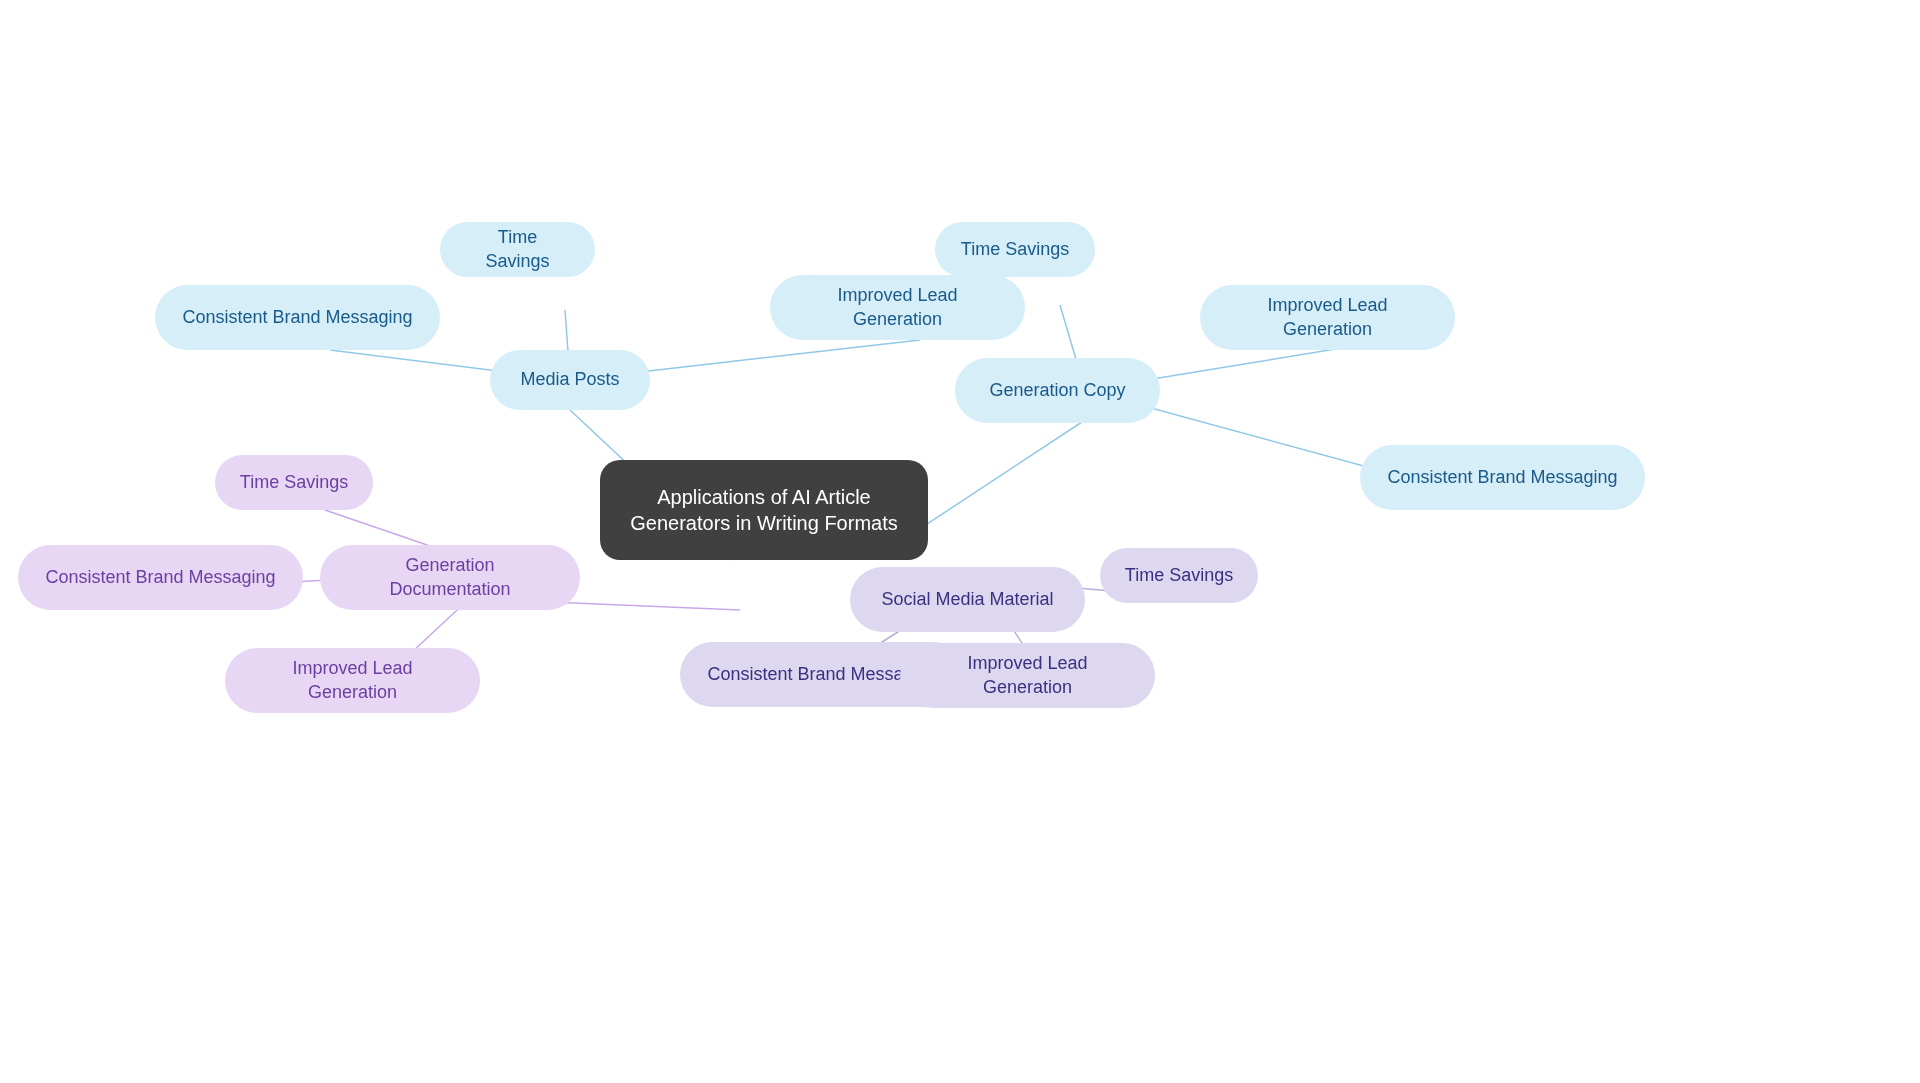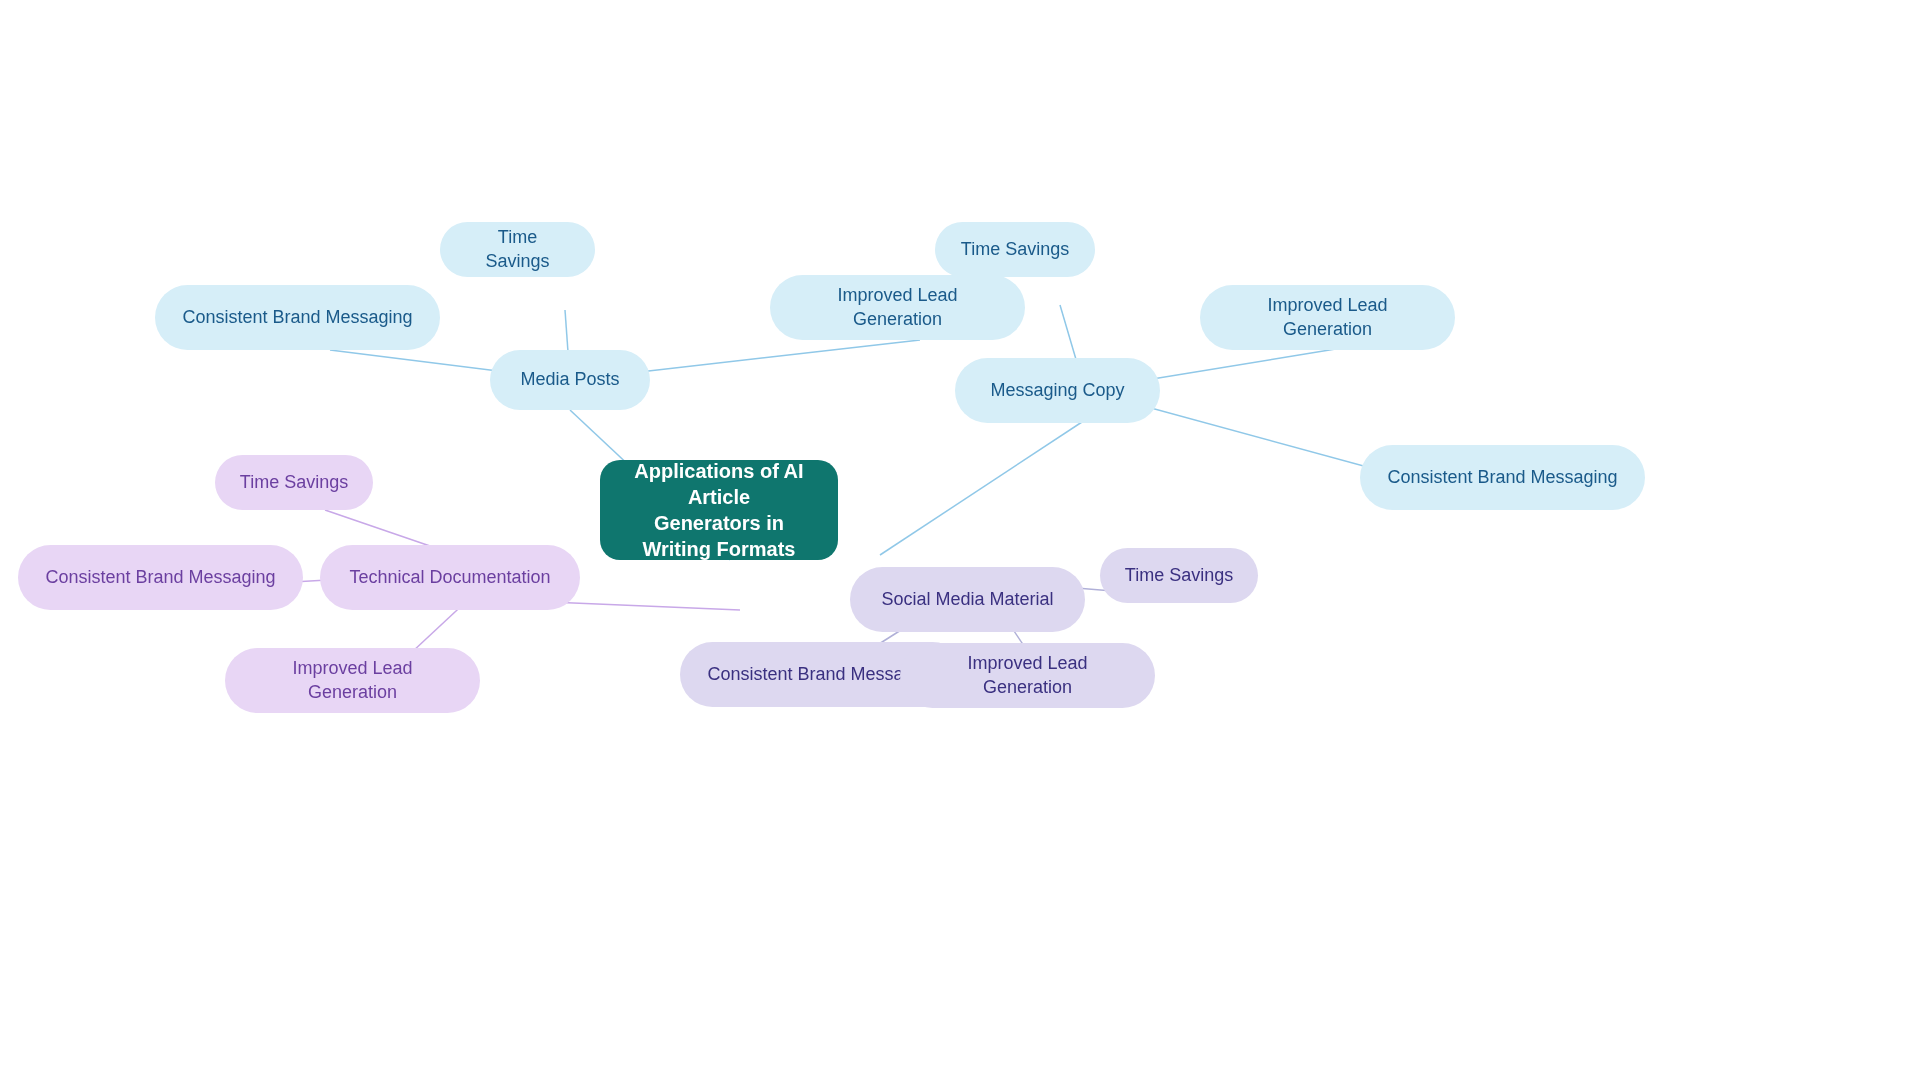--- a/index.html
+++ b/index.html
@@ -26,26 +26,26 @@
       align-items: center;
       justify-content: center;
       text-align: center;
       font-size: 18px;
       font-weight: 400;
       z-index: 1;
       padding: 14px 24px;
       line-height: 1.3;
     }
     .node-center {
-      background: #0f766e;
+      background: #404040;
       color: #ffffff;
       font-size: 20px;
-      font-weight: 700;
+      font-weight: 400;
       border-radius: 20px;
-      width: 238px;
+      width: 328px;
       height: 100px;
     }
     .node-blue {
       background: #d6eef8;
       color: #1a5a8a;
       border: none;
     }
     .node-purple {
       background: #e8d6f5;
       color: #6b3fa0;
@@ -90,29 +90,29 @@
 <div class="node node-center" style="left: 600px; top: 460px;">Applications of AI Article<br>Generators in Writing Formats</div>
 
 <div class="node node-blue" style="left: 490px; top: 350px; width:160px; height:60px;">Media Posts</div>
 
 <div class="node node-blue" style="left: 440px; top: 222px; width:155px; height:55px;">Time Savings</div>
 
 <div class="node node-blue" style="left: 770px; top: 275px; width:255px; height:65px;">Improved Lead Generation</div>
 
 <div class="node node-blue" style="left: 155px; top: 285px; width:285px; height:65px;">Consistent Brand Messaging</div>
 
-<div class="node node-blue" style="left: 955px; top: 358px; width:205px; height:65px;">Messaging Copy</div>
+<div class="node node-blue" style="left: 955px; top: 358px; width:205px; height:65px;">Generation Copy</div>
 
 <div class="node node-blue" style="left: 935px; top: 222px; width:160px; height:55px;">Time Savings</div>
 
 <div class="node node-blue" style="left: 1200px; top: 285px; width:255px; height:65px;">Improved Lead Generation</div>
 
 <div class="node node-blue" style="left: 1360px; top: 445px; width:285px; height:65px;">Consistent Brand Messaging</div>
 
-<div class="node node-purple" style="left: 320px; top: 545px; width:260px; height:65px;">Technical Documentation</div>
+<div class="node node-purple" style="left: 320px; top: 545px; width:260px; height:65px;">Generation Documentation</div>
 
 <div class="node node-purple" style="left: 215px; top: 455px; width:158px; height:55px;">Time Savings</div>
 
 <div class="node node-purple" style="left: 18px; top: 545px; width:285px; height:65px;">Consistent Brand Messaging</div>
 
 <div class="node node-purple" style="left: 225px; top: 648px; width:255px; height:65px;">Improved Lead Generation</div>
 
 <div class="node node-lavender" style="left: 850px; top: 555px; width:235px; height:65px;margin-top:12px;">Social Media Material</div>
 
 <div class="node node-lavender" style="left: 1100px; top: 548px; width:158px; height:55px;">Time Savings</div>

